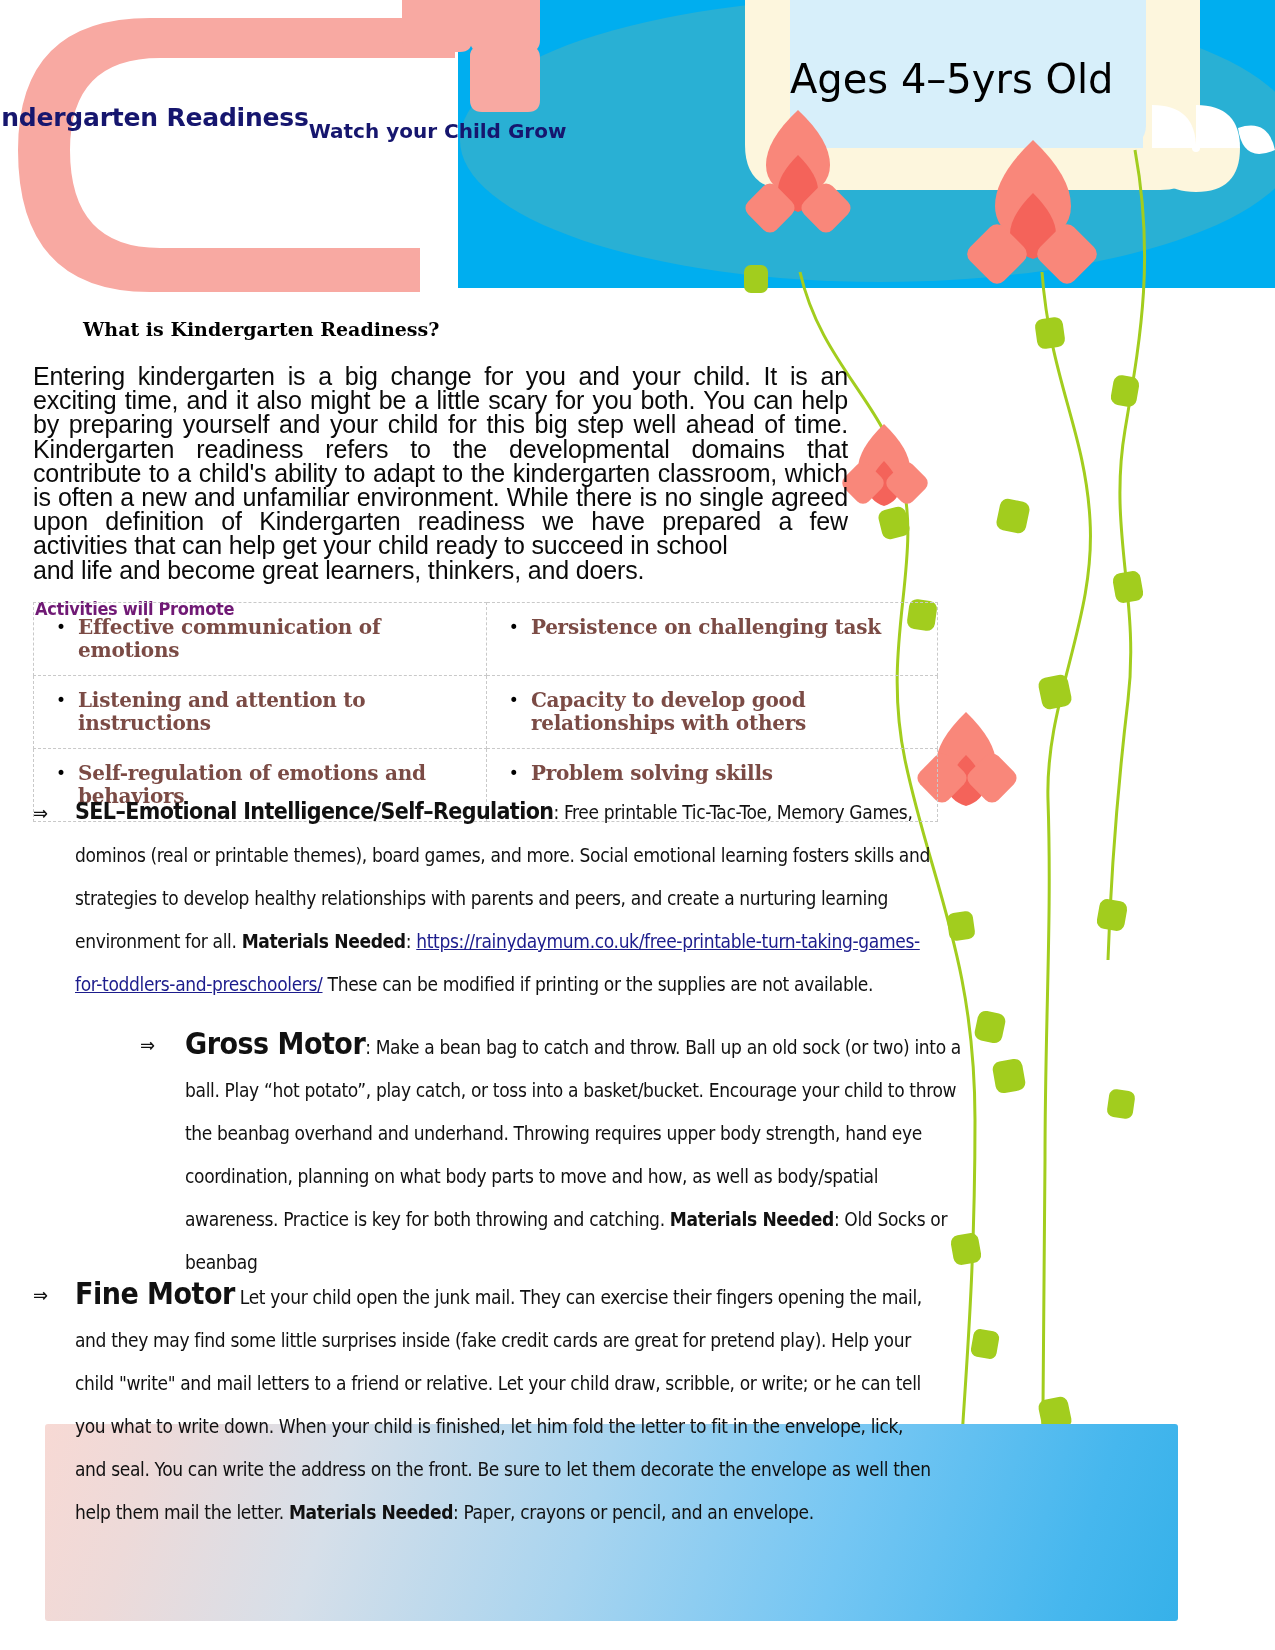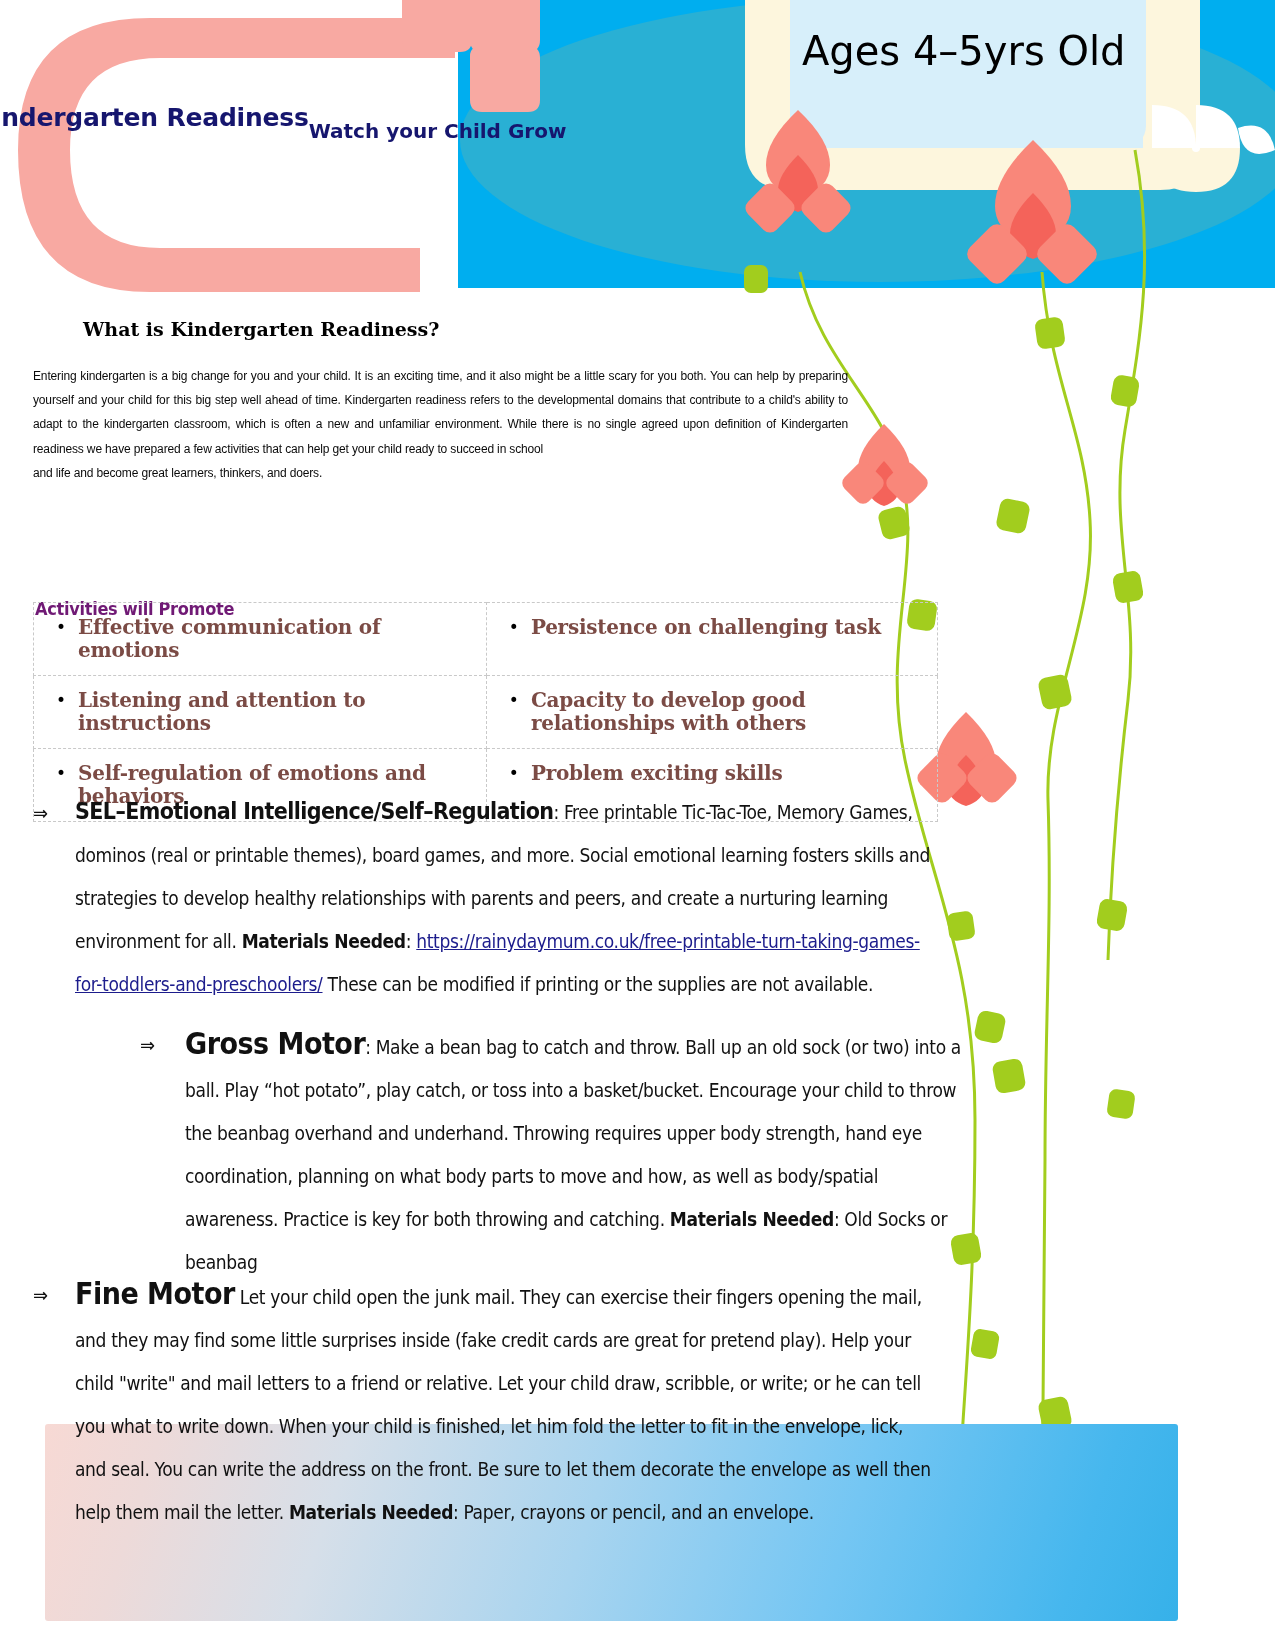--- a/index.html
+++ b/index.html
@@ -49,28 +49,27 @@
     font-family: "DejaVu Sans", sans-serif;
     font-size: 20px;
     font-weight: bold;
     color: #16166e;
     margin-top: 28px;
     white-space: nowrap;
   }
   .ages-label {
     position: absolute;
     left: 790px;
-    top: 28px;
+    top: 56px;
     font-family: "DejaVu Sans", sans-serif;
     font-size: 40px;
     color: #000000;
     letter-spacing: 0px;
     z-index: 6;
     white-space: nowrap;
-    padding-left: 12px;
   }
 
   
   #vines {
     position: absolute;
     left: 0; top: 0;
     width: 1275px;
     height: 1650px;
     pointer-events: none;
     z-index: 1;
@@ -94,21 +93,21 @@
     color: #000;
     margin-left: 48px;
   }
 
   .intro {
     position: absolute;
     left: 33px;
     top: 364px;
     width: 815px;
     font-family: "Liberation Sans", sans-serif;
-    font-size: 12px;
+    font-size: 25px;
     line-height: 24.2px;
     color: #0a0a0a;
     text-align: justify;
     letter-spacing: -0.15px;
   }
   .intro .tail { text-align: left; }
 
   .h3 {
     position: absolute;
     left: 35px;
@@ -371,21 +370,21 @@
     <tr>
       <td class="c1">
         <div class="cell-inner">
           <span class="bullet">•</span>
           <span class="cell-text">Self-regulation of emotions and behaviors</span>
         </div>
       </td>
       <td class="c2">
         <div class="cell-inner">
           <span class="bullet">•</span>
-          <span class="cell-text">Problem exciting skills</span>
+          <span class="cell-text">Problem solving skills</span>
         </div>
       </td>
     </tr>
   </tbody>
     </table>
 
   <div class="act" id="act-sel">
     <span class="arrow">⇒</span>
     <div class="body">
       <span class="lead">SEL–Emotional Intelligence/Self–Regulation</span><span>: Free printable Tic-Tac-Toe, Memory Games, dominos (real or printable themes), board games, and more. Social emotional learning fosters skills and strategies to develop healthy relationships with parents and peers, and create a nurturing learning environment for all. </span><b class="mats">Materials Needed</b><span>: </span><a class="link" href="#">https://rainydaymum.co.uk/free-printable-turn-taking-games-for-toddlers-and-preschoolers/</a><span>  These can be modified if printing or the supplies are not  available.</span>

